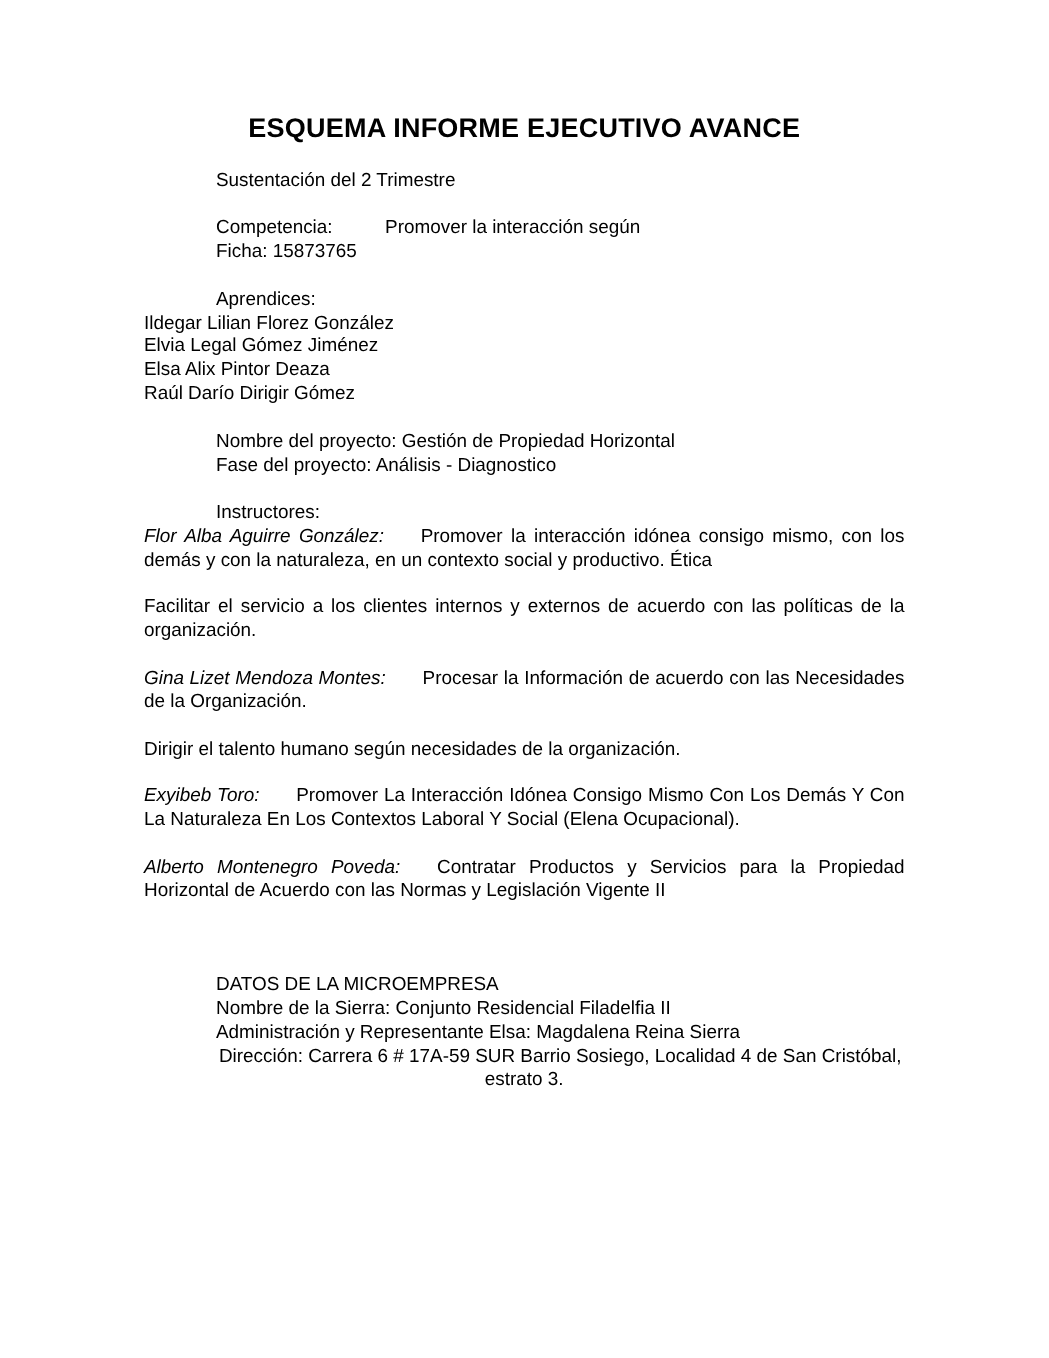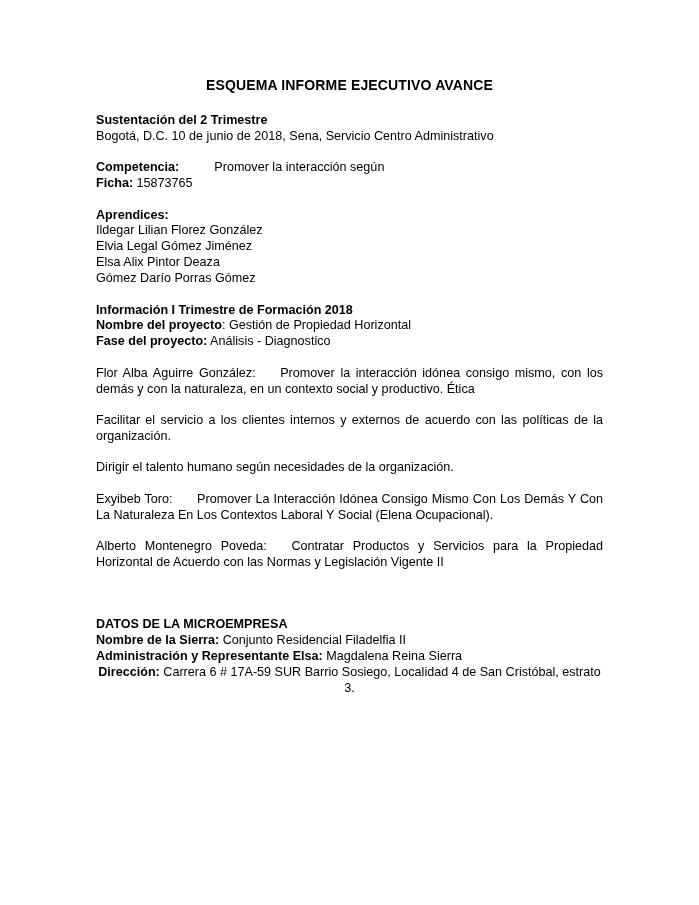--- a/index.html
+++ b/index.html
@@ -23,88 +23,92 @@
     padding: 78px 96px 0 96px;
   }
   .doc-body {
     width: 507px;
     font-size: 12.6px;
     line-height: 15.9px;
   }
   .doc-title {
     text-align: center;
     font-weight: bold;
-    font-size: 14px;
+    font-size: 18px;
     line-height: 15.9px;
     margin: 0 0 19px 0;
     letter-spacing: 0.15px;
   }
   .block {
     margin: 0 0 15.5px 0;
   }
   .block.tight { margin-bottom: 0; }
   .line {
     margin: 0;
     white-space: pre-wrap;
   }
   .para {
     margin: 0;
     text-align: justify;
     text-justify: inter-word;
   }
   .para.last-left { text-align: center; }
-  b, .b { font-weight: bold; }
+  b, .b { font-weight: normal; margin-left: 48px; }
   .gap-tab {
     display: inline-block;
     white-space: pre;
   }
   .spacer-lg { height: 31px; }
-  .nowrap { white-space: nowrap; }
+  .nowrap { white-space: nowrap; font-style: italic; }
 </style>
 </head>
 <body>
 
 <div class="page">
   <div class="doc-body">
 
     <div class="doc-title">ESQUEMA INFORME EJECUTIVO AVANCE</div>
 
     <div class="block">
       <p class="line b">Sustentación del 2 Trimestre</p>
-      <p class="line">Bogotá, D.C. 10 de junio de 2018, Sena, Servicio Centro Administrativo</p>
     </div>
 
     <div class="block">
       <p class="line"><b>Competencia:</b><span class="gap-tab">	&nbsp;&nbsp;</span><span>Promover la interacción según</span></p>
       <p class="line"><b>Ficha:</b> <span>15873765</span></p>
     </div>
 
     <div class="block">
       <p class="line b">Aprendices:</p>
       <p class="line">Ildegar Lilian Florez González</p>
       <p class="line">Elvia Legal Gómez Jiménez</p>
       <p class="line">Elsa Alix Pintor Deaza</p>
-      <p class="line">Gómez Darío Porras Gómez</p>
+      <p class="line">Raúl Darío Dirigir Gómez</p>
     </div>
 
     <div class="block">
-      <p class="line b">Información I Trimestre de Formación 2018</p>
       <p class="line"><b>Nombre del proyecto</b><span>: </span><span>Gestión de Propiedad Horizontal</span></p>
       <p class="line"><b>Fase del proyecto:</b> <span>Análisis - Diagnostico</span></p>
     </div>
 
+    <div class="block tight">
+      <p class="line"><b>Instructores</b><span>:</span></p>
+    </div>
 
     <div class="block">
       <p class="para"><span class="nowrap">Flor Alba Aguirre González:</span><span class="gap-tab">&nbsp;&nbsp;&nbsp;&nbsp;&nbsp;&nbsp;&nbsp;</span><span>Promover la interacción idónea consigo mismo, con los demás y con la naturaleza, en un contexto social y productivo. Ética</span></p>
     </div>
 
     <div class="block">
       <p class="para"><span>Facilitar el servicio a los clientes internos y externos de acuerdo con las políticas de la organización.</span></p>
     </div>
 
+    <div class="block">
+      <p class="para"><span class="nowrap">Gina Lizet Mendoza Montes:</span><span class="gap-tab">&nbsp;&nbsp;&nbsp;&nbsp;&nbsp;&nbsp;&nbsp;</span><span>Procesar la Información de acuerdo con las Necesidades de la Organización.</span></p>
+    </div>
 
     <div class="block">
       <p class="para"><span>Dirigir el talento humano según necesidades de la organización.</span></p>
     </div>
 
     <div class="block">
       <p class="para"><span class="nowrap">Exyibeb Toro:</span><span class="gap-tab">&nbsp;&nbsp;&nbsp;&nbsp;&nbsp;&nbsp;&nbsp;</span><span>Promover La Interacción Idónea Consigo Mismo Con Los Demás Y Con La Naturaleza En Los Contextos Laboral Y Social (Elena Ocupacional).</span></p>
     </div>
 
 

